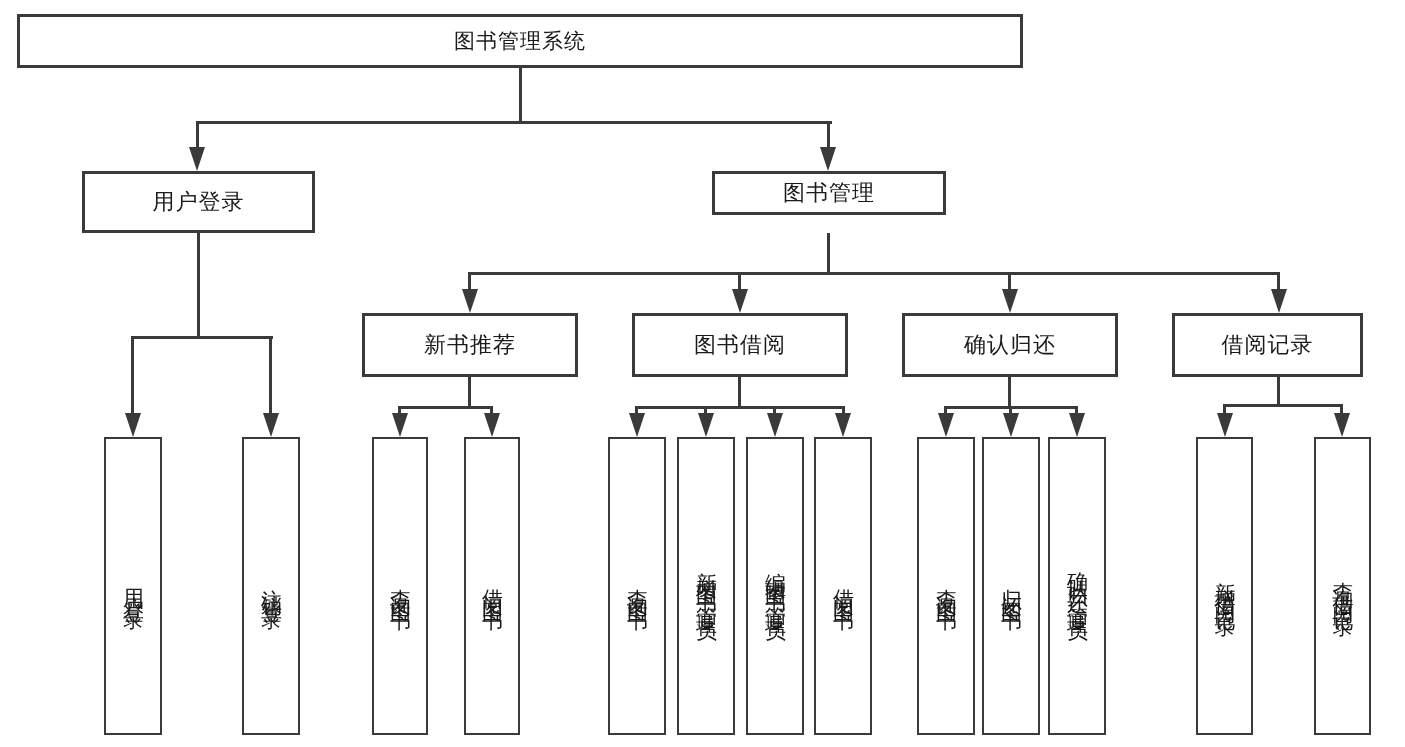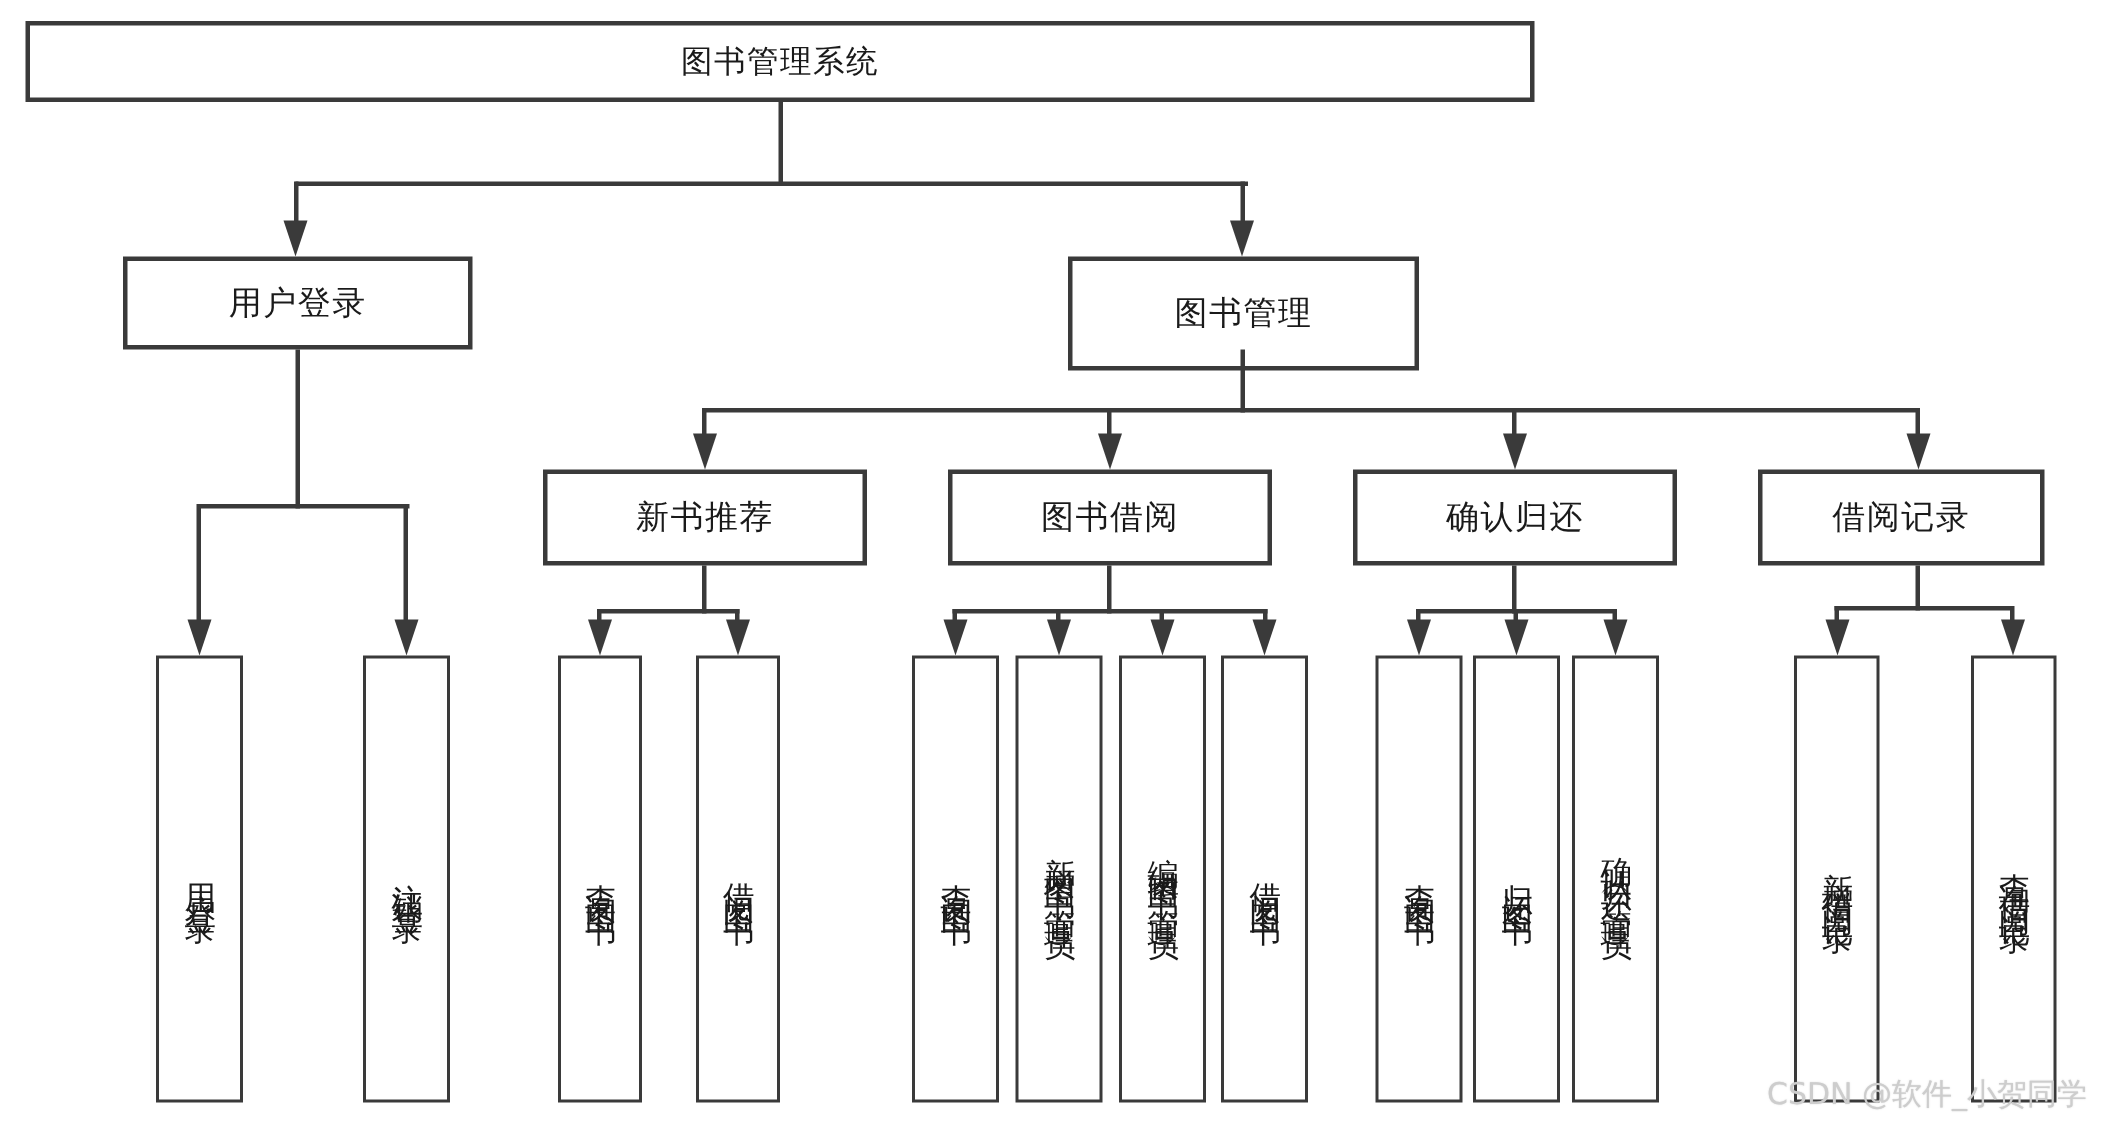--- a/index.html
+++ b/index.html
@@ -37,21 +37,21 @@
 <div class="canvas">
 
   <div class="box root" style="left:17px;top:14px;width:1006px;height:54px">
     <span class="lbl">图书管理系统</span>
   </div>
 
   <div class="box" style="left:82px;top:171px;width:233px;height:62px">
     <span class="lbl">用户登录</span>
   </div>
 
-  <div class="box" style="left:712px;top:171px;width:234px;height:76px">
+  <div class="box" style="left:712px;top:171px;width:234px;height:44px">
     <span class="lbl">图书管理</span>
   </div>
 
   <div class="box" style="left:632px;top:313px;width:216px;height:64px">
     <span class="lbl">图书借阅</span>
   </div>
 
   <div class="box" style="left:362px;top:313px;width:216px;height:64px">
     <span class="lbl">新书推荐</span>
   </div>
@@ -168,15 +168,14 @@
   <div class="vl" style="left:1075px;top:406px;height:9px"></div>
   <div class="ar" style="left:1069px;top:413px"></div>
 
   <div class="vl" style="left:1277px;top:377px;height:30px"></div>
   <div class="hl" style="left:1223px;top:404px;width:119px"></div>
   <div class="vl" style="left:1223px;top:404px;height:11px"></div>
   <div class="ar" style="left:1217px;top:413px"></div>
   <div class="vl" style="left:1340px;top:404px;height:11px"></div>
   <div class="ar" style="left:1334px;top:413px"></div>
 
-  <div class="wm">CSDN @软件_小贺同学</div>
 
 </div>
 
 </body></html>

